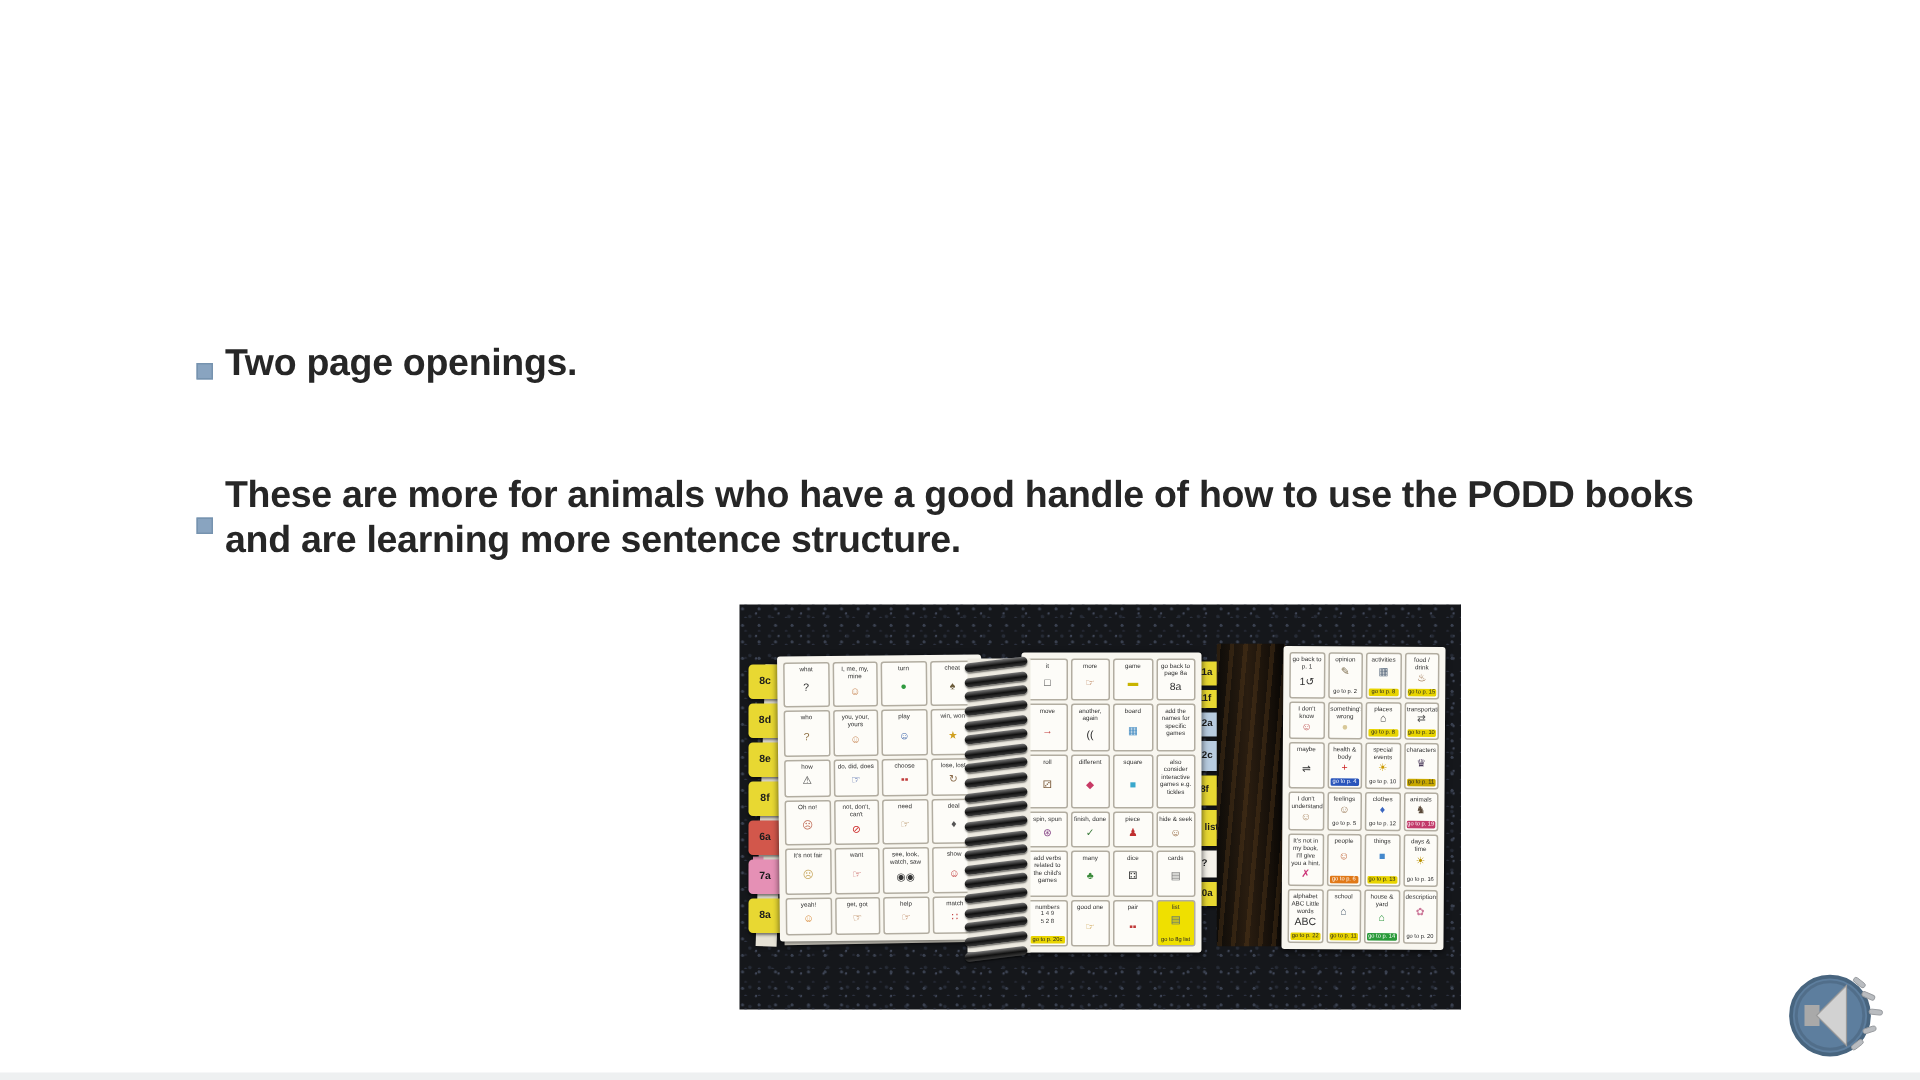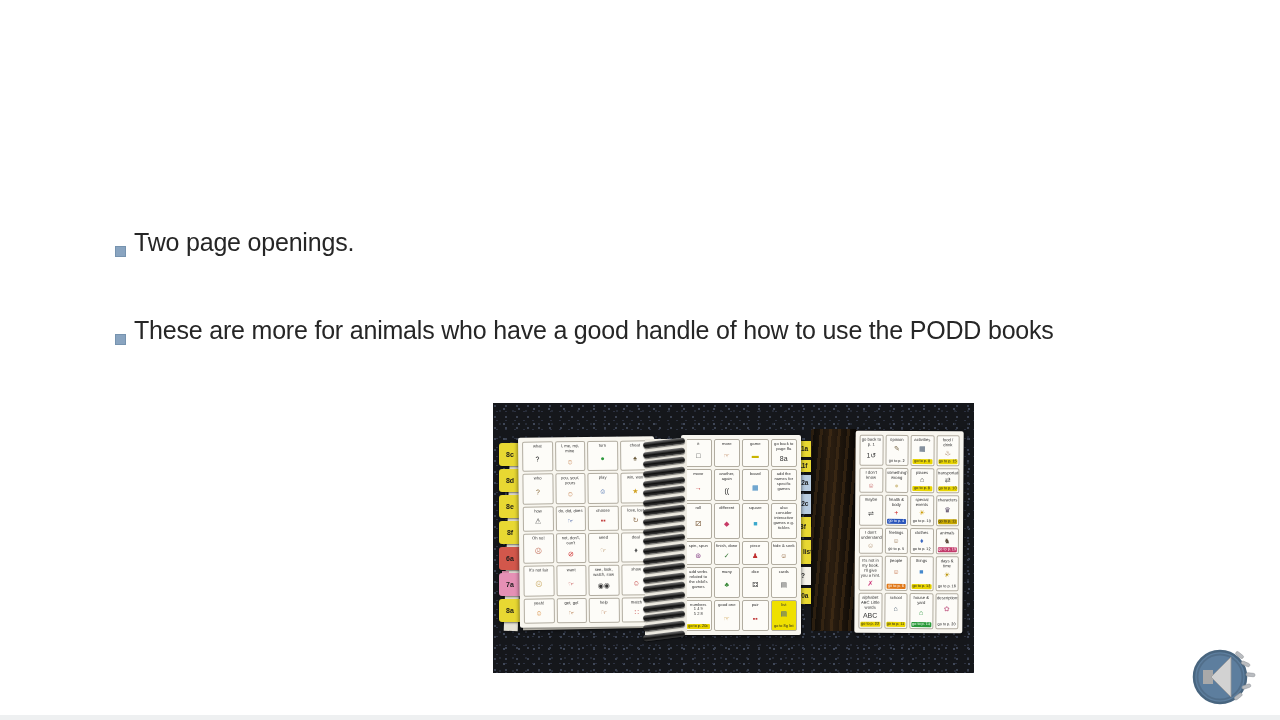--- a/index.html
+++ b/index.html
@@ -1,21 +1,21 @@
 <!DOCTYPE html>
 <html><head>
 <meta charset="utf-8">
 <style>
   html,body{margin:0;padding:0;}
   body{width:1280px;height:720px;background:#ffffff;overflow:hidden;
        font-family:"Liberation Sans",sans-serif;position:relative;}
   .slide{position:absolute;inset:0;background:#ffffff;}
 
   
-  .bullet-item{position:absolute;left:115px;display:flex;align-items:flex-end;}
+  .bullet-item{position:absolute;left:131px;display:flex;align-items:center;font-weight:bold;}
   .blt{width:9px;height:9px;background:#89a4c0;border:1px solid #7693af;
        margin-top:10px;margin-right:8px;flex:0 0 auto;}
   .btxt{font-size:25px;line-height:30px;color:#262626;letter-spacing:-0.2px;}
   .btxt div{white-space:nowrap;}
 
   
   .photo{position:absolute;left:493px;top:403px;width:481px;height:270px;overflow:hidden;
      background-color:#15171b;
      background-image:
        radial-gradient(circle at 2px 3px,#3a4150 0.9px,transparent 1.2px),
@@ -74,20 +74,21 @@
     <span class="blt"></span>
     <div class="btxt">
       <div>Two page openings.</div>
     </div>
   </div>
 
   <div class="bullet-item" style="top:315px;">
     <span class="blt"></span>
     <div class="btxt">
       <div>These are more for animals who have a good handle of how to use the PODD books</div>
+      <div>and are learning more sentence structure.</div>
     </div>
   </div>
 
   <div class="photo">
 
     <div class="sliver" style="left:14px;top:40px;width:14px;height:188px;transform:rotate(2deg);"></div>
     <div class="speck" style="left:8px;top:148px;width:7px;height:7px;background:#e2d23a;"></div>
     <div class="speck" style="left:9px;top:168px;width:7px;height:7px;background:#e08fb0;"></div>
     <div class="sliver" style="left:30px;top:218px;width:132px;height:8px;transform:rotate(-1deg);"></div>
     <div class="sliver" style="left:356px;top:40px;width:7px;height:182px;transform:rotate(1deg);"></div>

